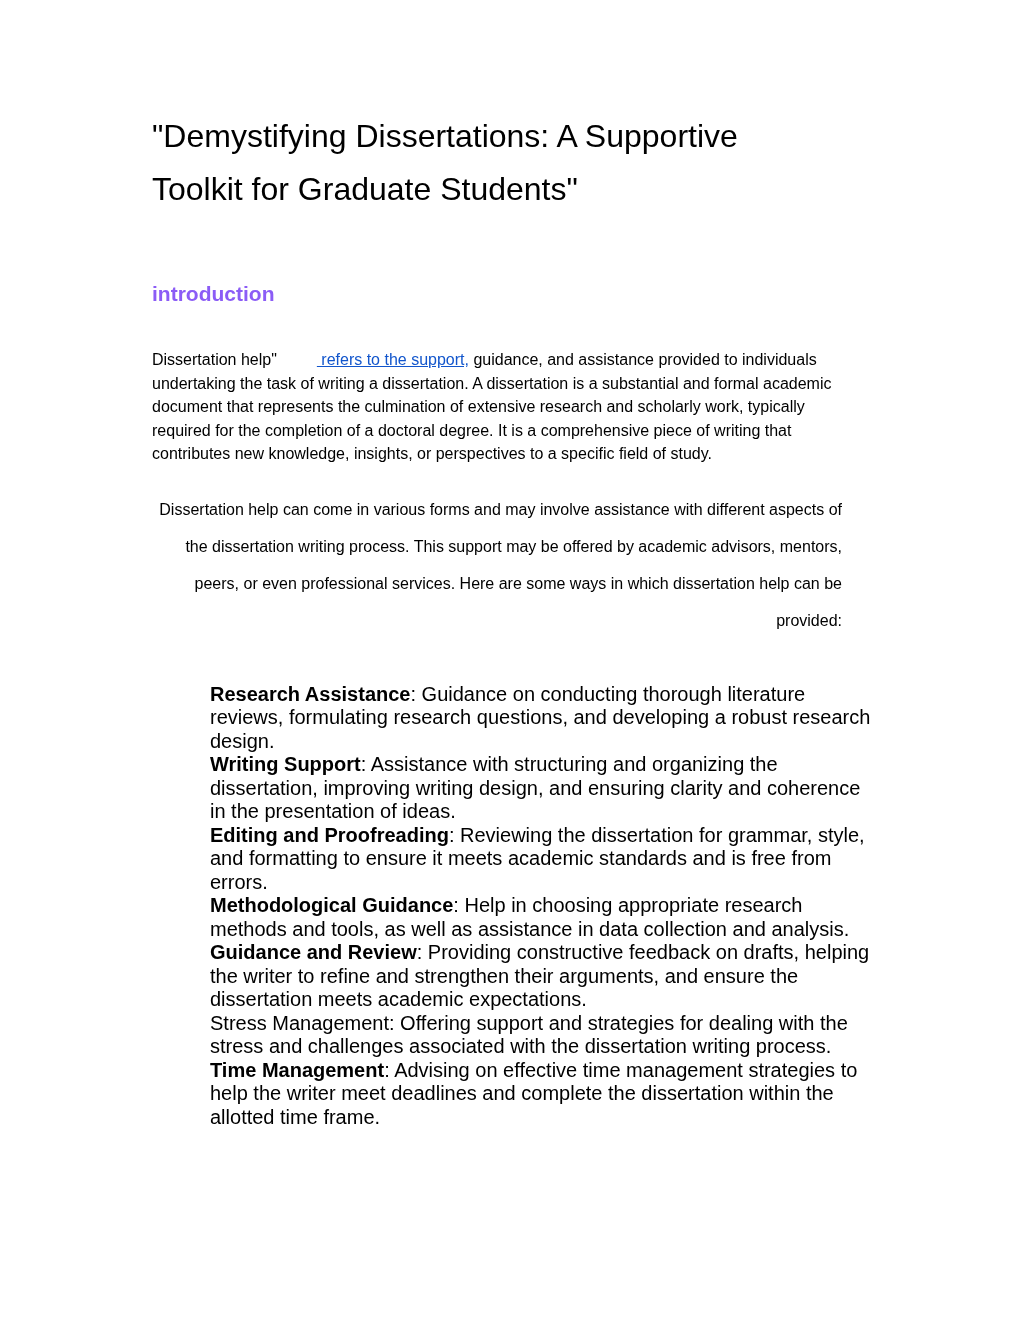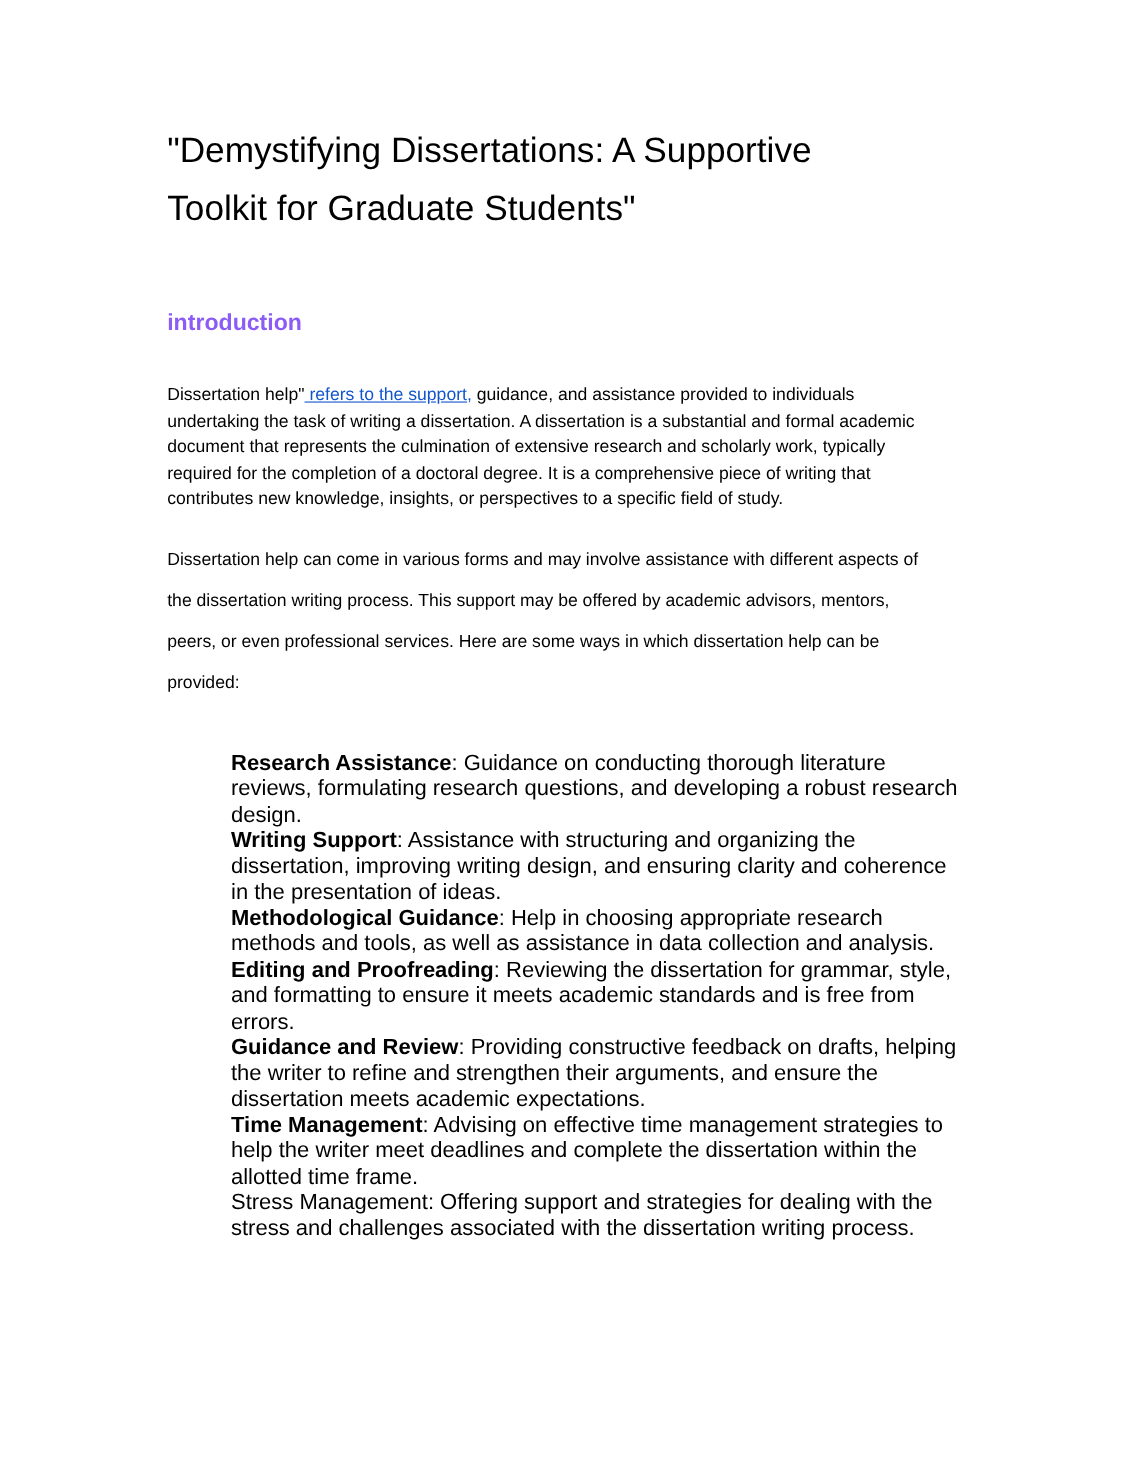--- a/index.html
+++ b/index.html
@@ -50,24 +50,26 @@
     line-height: 23.5px;
     font-weight: 400;
     color: #000000;
     margin: 38px 0 0 0;
     max-width: 700px;
   }
   p.body-para.spaced {
     line-height: 37px;
     margin-top: 25px;
     max-width: 690px;
+    text-align: right;
   }
   a.inline-link {
     color: #1155cc;
     text-decoration: underline;
+    margin-left: 40px;
   }
   .list-block {
     margin: 44px 0 0 0;
     padding: 0;
     list-style: none;
   }
   .list-block li {
     font-size: 20px;
     line-height: 23.5px;
     color: #000000;
@@ -92,21 +94,21 @@
 
     <h2 class="section-heading">introduction</h2>
 
     <p class="body-para"><span>Dissertation help"</span><a class="inline-link" href="#"> refers to the support,</a><span> guidance, and assistance provided to individuals undertaking the task of writing a dissertation. A dissertation is a substantial and formal academic document that represents the culmination of extensive research and scholarly work, typically required for the completion of a doctoral degree. It is a comprehensive piece of writing that contributes new knowledge, insights, or perspectives to a specific field of study.</span></p>
 
     <p class="body-para spaced">Dissertation help can come in various forms and may involve assistance with different aspects of the dissertation writing process. This support may be offered by academic advisors, mentors, peers, or even professional services. Here are some ways in which dissertation help can be provided:</p>
 
     <ul class="list-block">
       <li><span class="term">Research Assistance</span><span>: Guidance on conducting thorough literature reviews, formulating research questions, and developing a robust research design.</span></li>
       <li><span class="term">Writing Support</span><span>: Assistance with structuring and organizing the dissertation, improving writing design, and ensuring clarity and coherence in the presentation of ideas.</span></li>
+      <li><span class="term">Editing and Proofreading</span><span>: Reviewing the dissertation for grammar, style, and formatting to ensure it meets academic standards and is free from errors.</span></li>
       <li><span class="term">Methodological Guidance</span><span>: Help in choosing appropriate research methods and tools, as well as assistance in data collection and analysis.</span></li>
-      <li><span class="term">Editing and Proofreading</span><span>: Reviewing the dissertation for grammar, style, and formatting to ensure it meets academic standards and is free from errors.</span></li>
       <li><span class="term">Guidance and Review</span><span>: Providing constructive feedback on drafts, helping the writer to refine and strengthen their arguments, and ensure the dissertation meets academic expectations.</span></li>
+      <li><span class="term plain">Stress Management</span><span>: Offering support and strategies for dealing with the stress and challenges associated with the dissertation writing process.</span></li>
       <li><span class="term">Time Management</span><span>: Advising on effective time management strategies to help the writer meet deadlines and complete the dissertation within the allotted time frame.</span></li>
-      <li><span class="term plain">Stress Management</span><span>: Offering support and strategies for dealing with the stress and challenges associated with the dissertation writing process.</span></li>
     </ul>
 
   </div>
 </div>
 
 </body></html>

